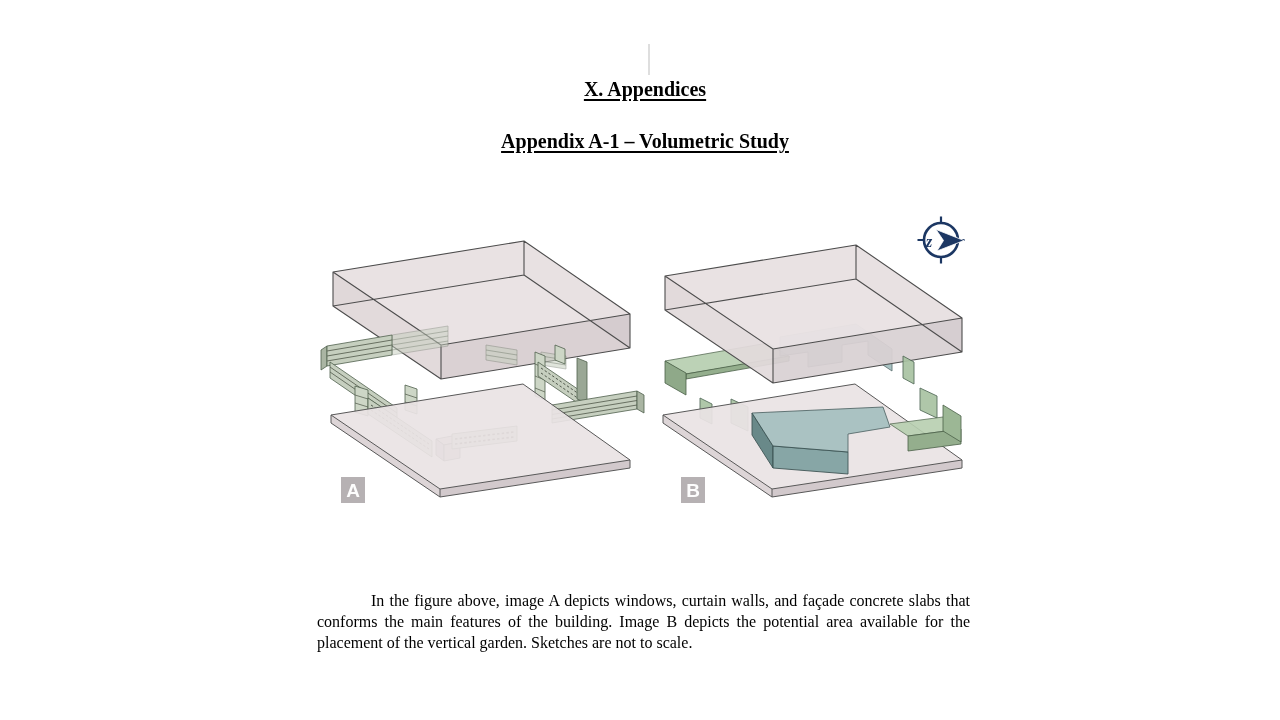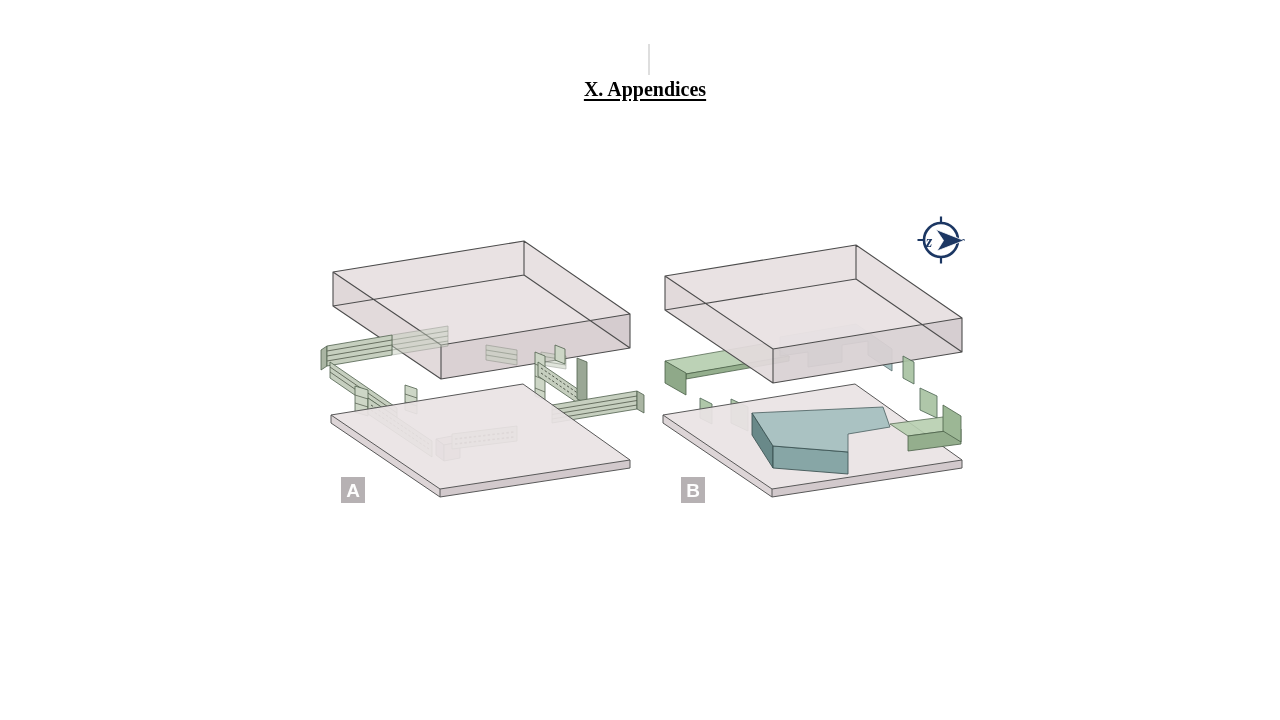--- a/index.html
+++ b/index.html
@@ -40,20 +40,23 @@
 <body>
 
 <div class="page">
 
   <div class="cursor-artifact"></div>
 
   <div class="section-title">
     <span class="u">X. Appendices</span>
   </div>
 
+  <div class="appendix-title">
+    <span class="u">Appendix A-1 – Volumetric Study</span>
+  </div>
 
   <svg class="figure-canvas" viewBox="300 195 680 330" xmlns="http://www.w3.org/2000/svg">
 
     <g>
 
       <g>
         <polygon points="333,272 524,241 524,275 333,306" fill="#e5dedf"></polygon>
         <polygon points="524,241 630,314 630,348 524,275" fill="#dcd4d6"></polygon>
         <polygon points="333,306 524,275 630,348 441,379" fill="#ece6e7"></polygon>
         <polygon points="333,272 524,241 630,314 441,345" fill="#e9e2e3" opacity="0.87"></polygon>
@@ -169,14 +172,15 @@
 
     <g>
       <circle cx="941" cy="240" r="17" fill="none" stroke="#1c3763" stroke-width="2.6"></circle>
       <path d="M941,216.5 L941,223.5 M941,256.5 L941,263.5 M917.5,240 L924.5,240 M957.5,240 L964.5,240" stroke="#1c3763" stroke-width="2.2" fill="none"></path>
       <text x="926" y="247" font-family="Liberation Serif, serif" font-size="16" font-weight="bold" font-style="italic" fill="#1c3763">z</text>
       <polygon points="936,229.5 964,240.5 937,251 943.5,240.5" fill="#1c3763" stroke="#ffffff" stroke-width="0.8"></polygon>
     </g>
   </svg>
 
 
+  <p class="body-text">In the figure above, image A depicts windows, curtain walls, and façade concrete slabs that conforms the main features of the building. Image B depicts the potential area available for the placement of the vertical garden. Sketches are not to scale.</p>
 
 </div>
 
 </body></html>

